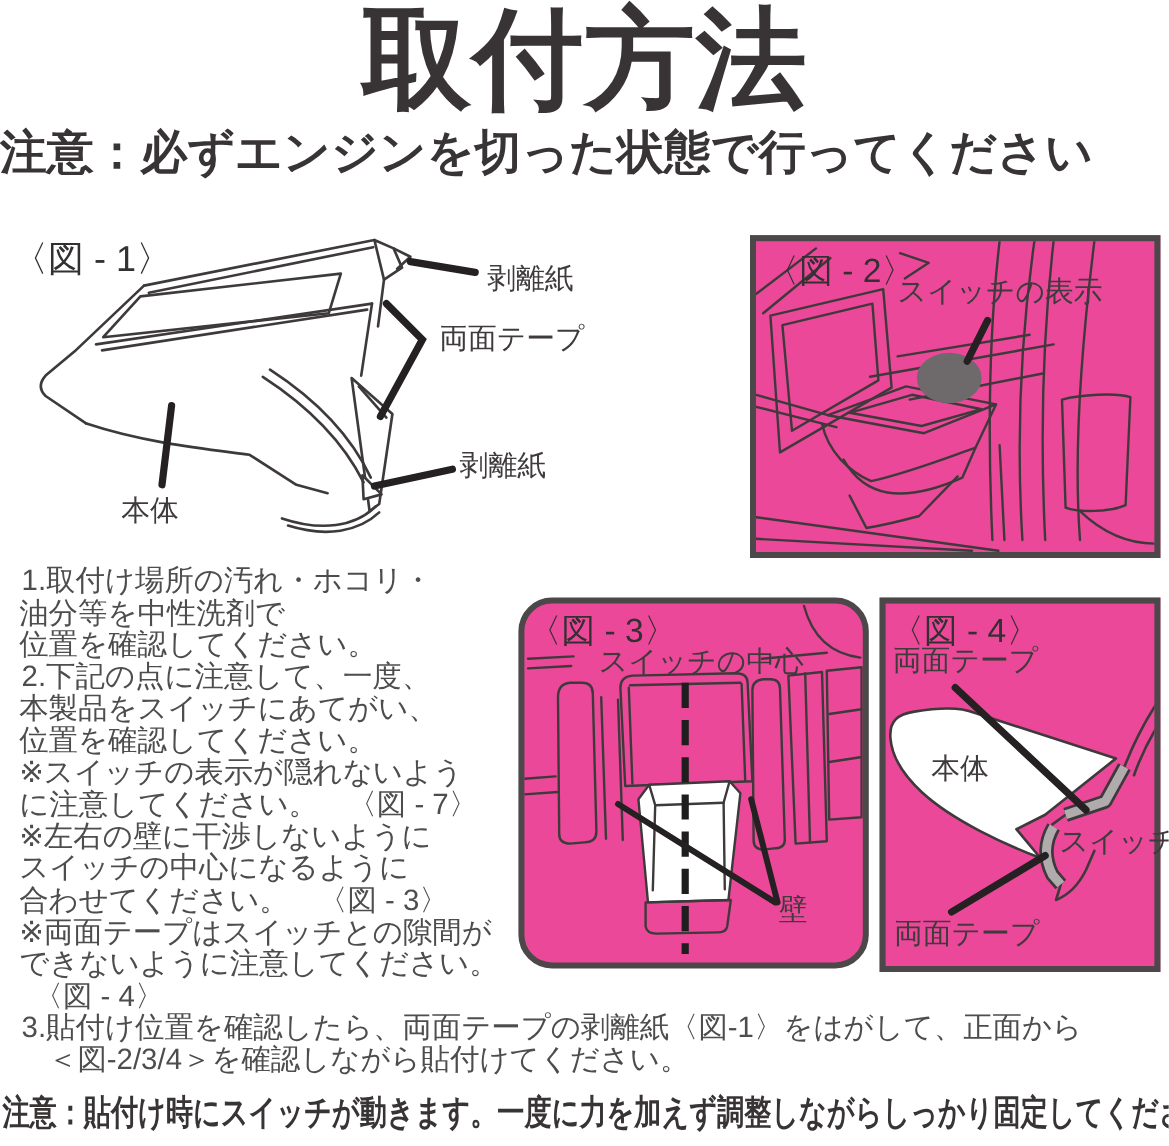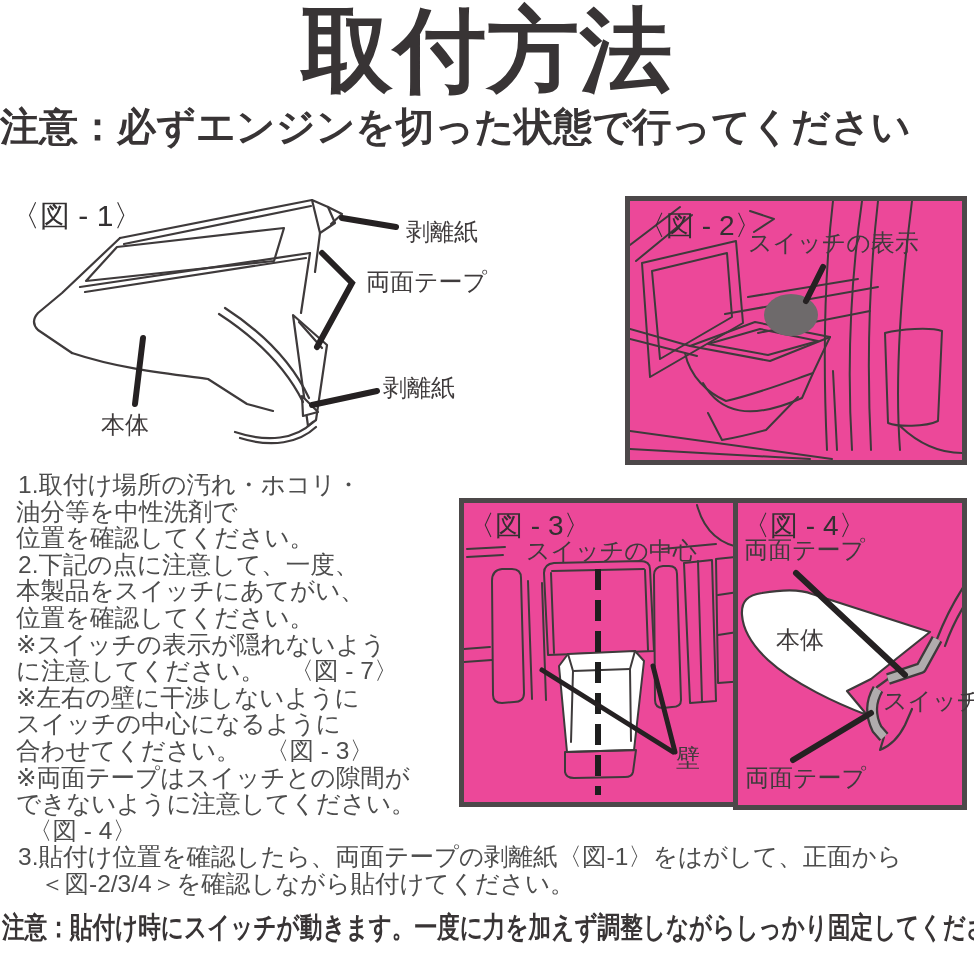--- a/index.html
+++ b/index.html
@@ -100,21 +100,21 @@
         <path d="M270,225 C290,244 312,252 332,252"></path>
         <path d="M203,170 L207,249"></path>
       </g>
       <ellipse cx="161" cy="114" rx="27" ry="21" fill="#6e6a6b"></ellipse>
       <path d="M193,66 L176,100" stroke="#252122" stroke-width="6" stroke-linecap="round" fill="none"></path>
     </svg>
     <div class="abs caption" style="left:8px;top:6px;">〈図 - 2〉</div>
     <div class="abs annot" style="left:118px;top:26px;">スイッチの表示</div>
   </div>
 
-  <div class="abs figbox" style="left:459px;top:498px;width:282px;height:299px;">
+  <div class="abs figbox" style="left:432px;top:498px;width:282px;height:299px;border-radius:28px;">
     <svg class="fig-svg" width="282" height="299" viewBox="0 0 282 299">
       <g stroke="#3e3a3b" stroke-width="2" fill="none" stroke-linejoin="round" stroke-linecap="round">
         <path d="M3,46 L41,44"></path>
         <path d="M3,54 L39,52"></path>
         <path d="M198,46 L252,41"></path>
         <path d="M233,2 C240,28 256,42 280,45"></path>
         <path d="M0,146 L26,144"></path>
         <path d="M0,159 L28,157"></path>
         <path d="M28,78 Q28,67 38,66 L48,66 Q57,66 57,75 L60,190 Q60,199 50,199 L38,200 Q29,200 29,192 Z"></path>
         <path d="M64,78 L68,196"></path>

